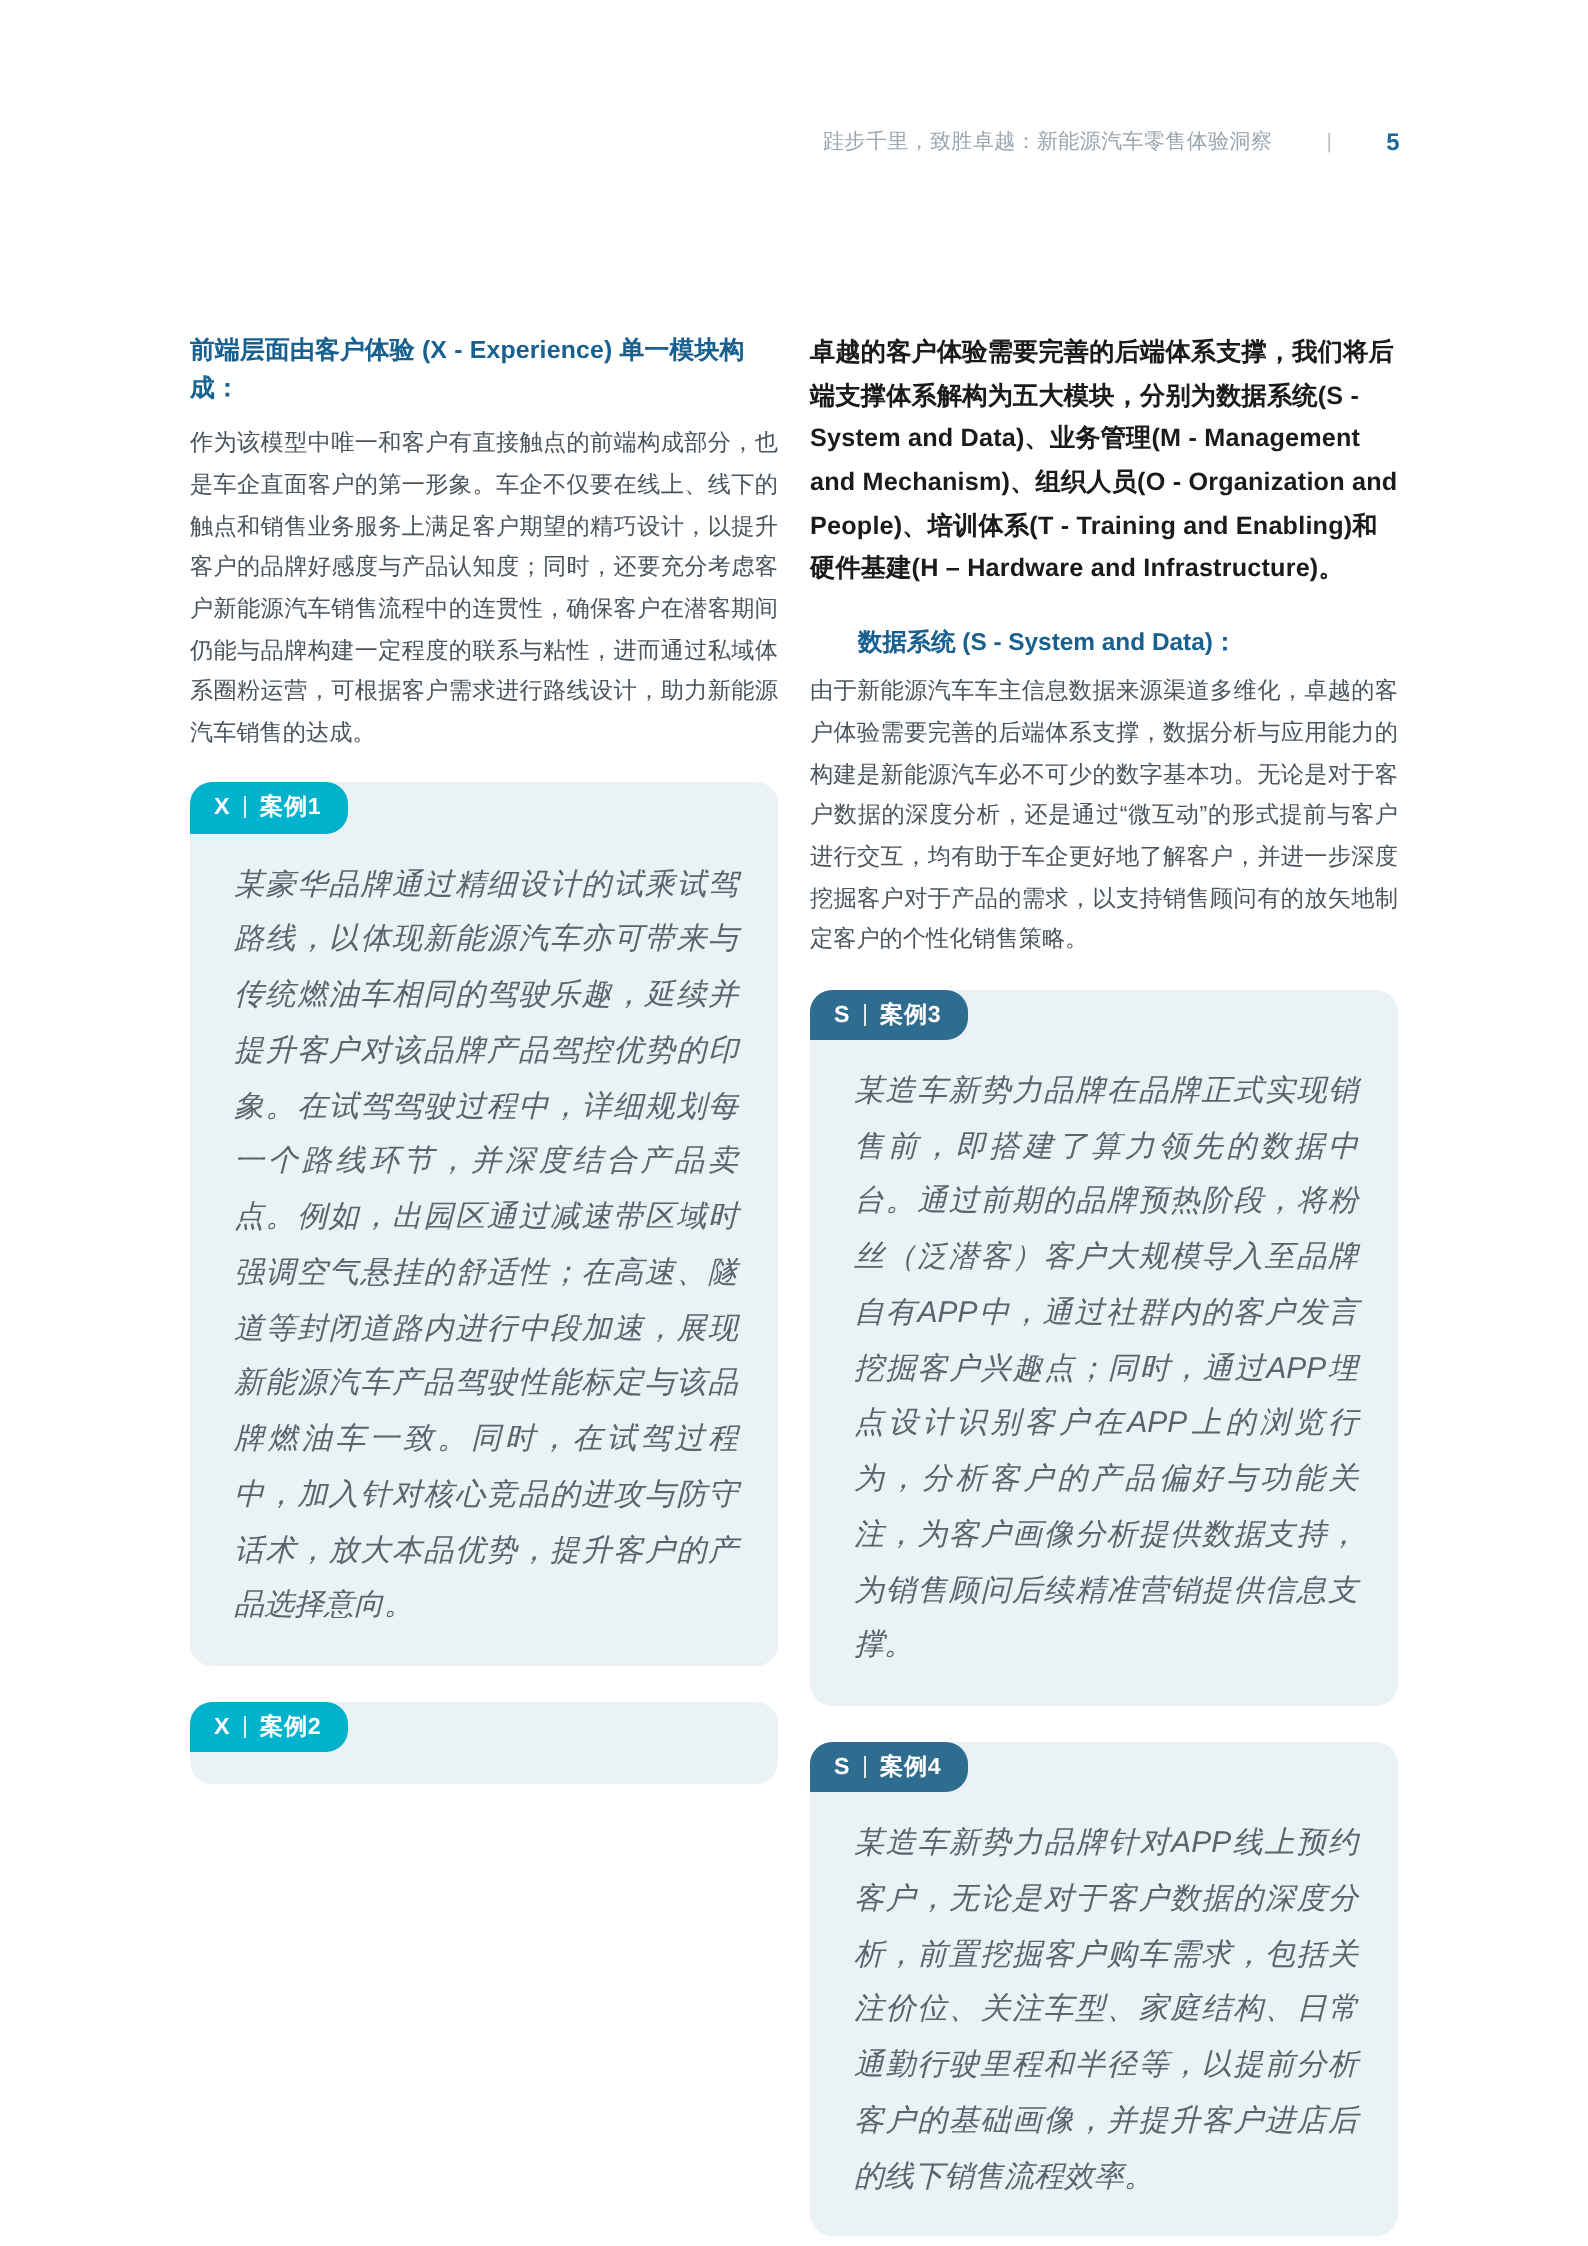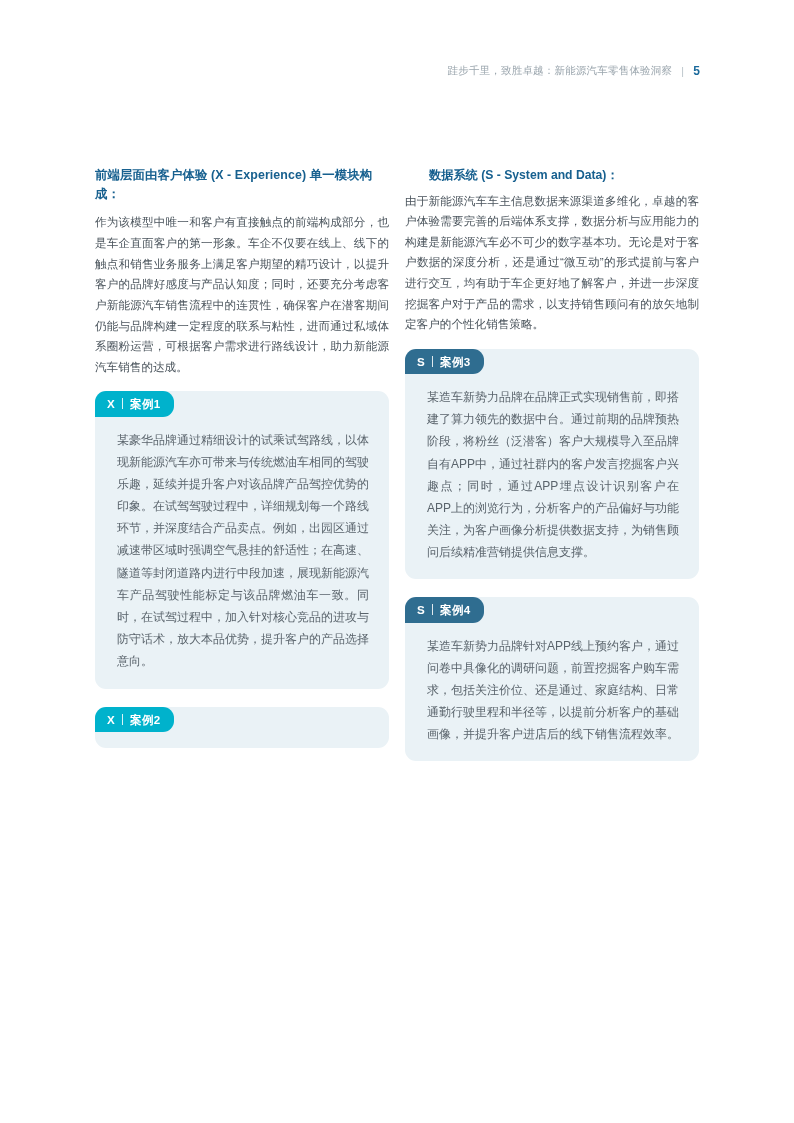--- a/index.html
+++ b/index.html
@@ -15,21 +15,21 @@
     overflow: hidden;
   }
 
   
   .page-header {
     position: absolute;
     top: 64px;
     right: 94px;
     display: flex;
     align-items: center;
-    gap: 9px;
+    gap: 27px;
     font-size: 10.5px;
     color: #9aa5ad;
     letter-spacing: .2px;
     white-space: nowrap;
   }
   .page-header .sep {
     color: #b9c2c8;
     font-size: 10.5px;
   }
   .page-header .pagenum {
@@ -117,23 +117,24 @@
   .case-badge .bar {
     display: inline-block;
     width: 1px;
     height: 11px;
     background: rgba(255,255,255,.85);
     margin: 0 1px;
   }
 
   .case-body {
     padding: 12px 20px 0 22px;
-    font-size: 12px;
+    font-size: 15px;
     line-height: 1.85;
     color: #5a646c;
+    font-style: italic;
     text-align: justify;
     text-justify: inter-ideograph;
   }
 </style>
 </head>
 <body>
 
 <div class="page-header">
   <span>跬步千里，致胜卓越：新能源汽车零售体验洞察</span>
   <span class="sep">|</span>
@@ -162,37 +163,38 @@
         <span>X</span>
         <span class="bar"></span>
         <span>案例2</span>
       </div>
     </div>
 
   </div>
 
   <div class="col">
 
+    <h2 class="section-heading dark">卓越的客户体验需要完善的后端体系支撑，我们将后端支撑体系解构为五大模块，分别为数据系统(S - System and Data)、业务管理(M - Management and Mechanism)、组织人员(O - Organization and People)、培训体系(T - Training and Enabling)和硬件基建(H – Hardware and Infrastructure)。</h2>
 
     <h3 class="sub-heading">数据系统 (S - System and Data)：</h3>
 
     <p class="body-text">由于新能源汽车车主信息数据来源渠道多维化，卓越的客户体验需要完善的后端体系支撑，数据分析与应用能力的构建是新能源汽车必不可少的数字基本功。无论是对于客户数据的深度分析，还是通过“微互动”的形式提前与客户进行交互，均有助于车企更好地了解客户，并进一步深度挖掘客户对于产品的需求，以支持销售顾问有的放矢地制定客户的个性化销售策略。</p>
 
     <div class="case-card">
       <div class="case-badge s-type">
         <span>S</span>
         <span class="bar"></span>
         <span>案例3</span>
       </div>
       <div class="case-body">某造车新势力品牌在品牌正式实现销售前，即搭建了算力领先的数据中台。通过前期的品牌预热阶段，将粉丝（泛潜客）客户大规模导入至品牌自有APP中，通过社群内的客户发言挖掘客户兴趣点；同时，通过APP埋点设计识别客户在APP上的浏览行为，分析客户的产品偏好与功能关注，为客户画像分析提供数据支持，为销售顾问后续精准营销提供信息支撑。</div>
     </div>
 
     <div class="case-card">
       <div class="case-badge s-type">
         <span>S</span>
         <span class="bar"></span>
         <span>案例4</span>
       </div>
-      <div class="case-body">某造车新势力品牌针对APP线上预约客户，通过问卷中具像化的调研问题，前置挖掘客户购车需求，包括关注价位、还是通过、家庭结构、日常通勤行驶里程和半径等，以提前分析客户的基础画像，并提升客户进店后的线下销售流程效率。</div>
+      <div class="case-body">某造车新势力品牌针对APP线上预约客户，无论是对于客户数据的深度分析，前置挖掘客户购车需求，包括关注价位、关注车型、家庭结构、日常通勤行驶里程和半径等，以提前分析客户的基础画像，并提升客户进店后的线下销售流程效率。</div>
     </div>
 
   </div>
 </div>
 
 </body></html>

